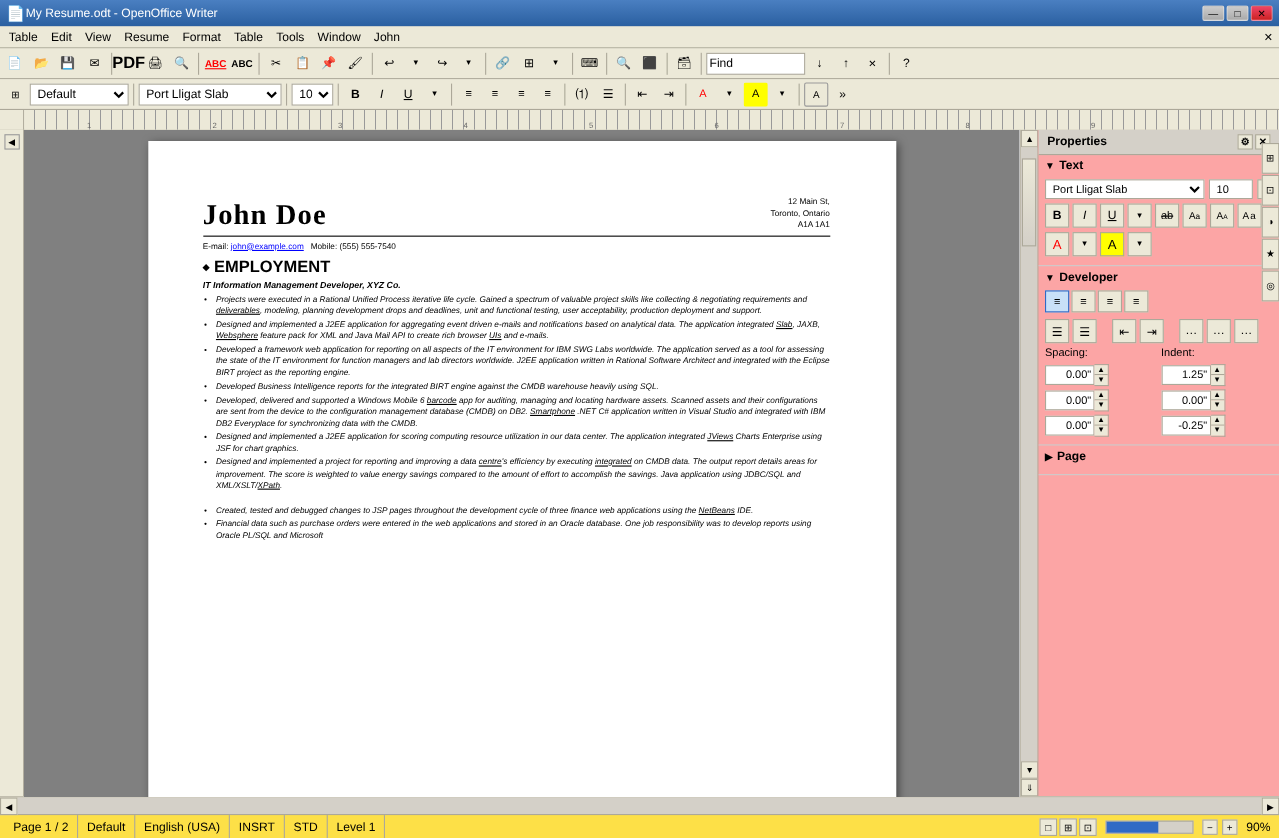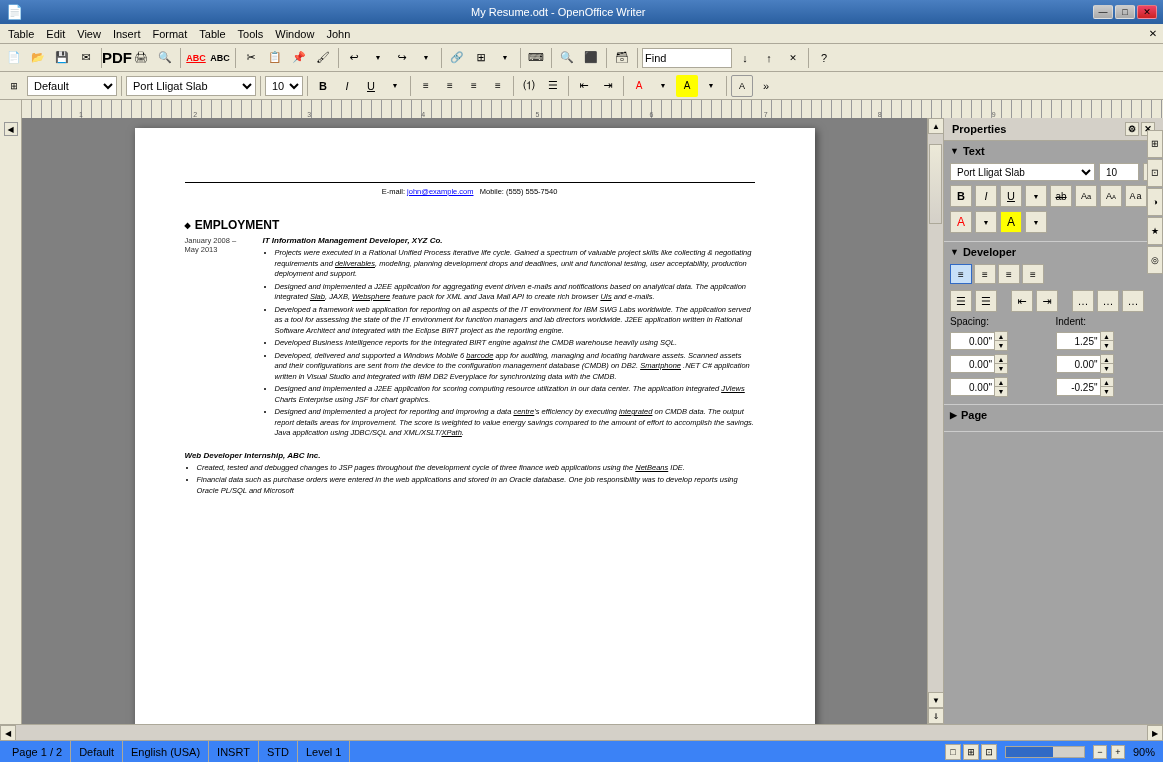--- a/index.html
+++ b/index.html
@@ -10,21 +10,21 @@
       background: linear-gradient(to bottom, #4a7fc1, #2a5fa0);
       color: white;
       height: 24px;
       display: flex;
       align-items: center;
       justify-content: space-between;
       padding: 0 6px;
       font-size: 11px;
     }
     .title-bar-left { display: flex; align-items: center; gap: 4px; }
-    .title-bar-title { flex: 1; text-align: center; font-size: 11px; }
+    .title-bar-title { flex: 1; font-size: 11px; }
     .title-bar-controls { display: flex; gap: 2px; }
     .title-btn {
       width: 20px; height: 14px; border: 1px solid rgba(255,255,255,0.4);
       background: linear-gradient(to bottom, #ccc, #aaa);
       color: #000; font-size: 9px; display: flex; align-items: center;
       justify-content: center; cursor: pointer; border-radius: 2px;
     }
     .title-btn.close { background: linear-gradient(to bottom, #e46, #c22); }
 
     
@@ -135,21 +135,21 @@
       min-height: 880px;
       box-shadow: 2px 2px 8px rgba(0,0,0,0.5);
       padding: 50px 60px 40px 50px;
       position: relative;
       font-size: 8.5px;
     }
 
     
     .properties-panel {
       width: 220px;
-      background: #a3a3a3;
+      background: #fca5a5;
       border-left: 1px solid #aca899;
       overflow-y: auto;
       flex-shrink: 0;
     }
     .prop-header {
       display: flex;
       align-items: center;
       justify-content: space-between;
       padding: 4px 8px;
       background: #d4d0c8;
@@ -203,21 +203,21 @@
     .spin-arrow {
       width: 12px; height: 9px; background: #ece9d8; display: flex;
       align-items: center; justify-content: center; font-size: 7px;
       cursor: pointer; border: none;
     }
     .spin-arrow:first-child { border-bottom: 1px solid #aca899; }
 
     
     .status-bar {
       height: 22px;
-      background: #3b82f6;
+      background: #fde047;
       border-top: 1px solid #aca899;
       display: flex;
       align-items: center;
       font-size: 11px;
       padding: 0 4px;
       justify-content: flex-end;
     }
     .status-item {
       padding: 0 8px;
       border-right: 1px solid #aca899;
@@ -249,26 +249,25 @@
       justify-content: space-between;
       align-items: flex-end;
       margin-bottom: 4px;
     }
     .resume-divider {
       border-top: 1px solid #000;
       margin: 4px 0;
     }
     .resume-contact-line {
       font-size: 7.5px;
-      margin-bottom: 22px;
-      text-align: center;
+      margin-bottom: 6px;
     }
     .resume-contact-line a { color: blue; text-decoration: underline; }
     .section-title {
-      font-size: 12px;
+      font-size: 15px;
       font-weight: bold;
       display: flex;
       align-items: center;
       gap: 4px;
       margin-bottom: 4px;
       text-align: right;
     }
     .section-title::before {
       content: '◆';
       font-size: 8px;
@@ -351,21 +350,21 @@
     <div class="title-btn">—</div>
     <div class="title-btn">□</div>
     <div class="title-btn close">✕</div>
   </div>
 </div>
 
 <div class="menu-bar">
   <div class="menu-item">Table</div>
   <div class="menu-item">Edit</div>
   <div class="menu-item">View</div>
-  <div class="menu-item">Insert</div>
+  <div class="menu-item">Resume</div>
   <div class="menu-item">Format</div>
   <div class="menu-item">Table</div>
   <div class="menu-item">Tools</div>
   <div class="menu-item">Window</div>
   <div class="menu-item">John</div>
   <div style="margin-left:auto; width:16px; height:16px; cursor:pointer; display:flex; align-items:center; justify-content:center; font-size:10px;">✕</div>
 </div>
 
 <div class="toolbar">
   <div class="tb-btn">📄</div>
@@ -469,48 +468,56 @@
 <div style="display:flex; flex-direction:column; height: calc(762px - 24px - 20px - 28px - 28px - 18px - 22px);">
   <div style="display:flex; flex:1; overflow:hidden;">
 
     <div class="left-sidebar">
       <div style="width:14px; height:14px; border:1px solid #999; background:#ece9d8; display:flex; align-items:center; justify-content:center; font-size:8px; cursor:pointer;">◀</div>
     </div>
 
     <div class="doc-area">
       <div class="page">
 
+        <div class="resume-header">
+          <div>
+            <span class="resume-name">John Doe</span>
+          </div>
+          <div class="resume-contact-right">
+            <div>12 Main St,</div>
+            <div>Toronto, Ontario</div>
+            <div>A1A 1A1</div>
+          </div>
+        </div>
         <div class="resume-divider"></div>
         <div class="resume-contact-line">
           E-mail: <a href="#">john@example.com</a>&nbsp;&nbsp;&nbsp;Mobile: (555) 555-7540
         </div>
 
         <div class="section-title">
           <span>EMPLOYMENT</span>
         </div>
 
         <div class="job-row">
-          <div class="date-col">January 2008 –<br>May 2013</div>
           <div class="content-col">
             <div class="job-title">IT Information Management Developer, XYZ Co.</div>
             <ul class="bullet-list">
               <li>Projects were executed in a Rational Unified Process iterative life cycle. Gained a spectrum of valuable project skills like collecting &amp; negotiating requirements and <u>deliverables</u>, modeling, planning development drops and deadlines, unit and functional testing, user acceptability, production deployment and support.</li>
               <li>Designed and implemented a J2EE application for aggregating event driven e-mails and notifications based on analytical data. The application integrated <u>Slab</u>, JAXB, <u>Websphere</u> feature pack for XML and Java Mail API to create rich browser <u>UIs</u> and e-mails.</li>
               <li>Developed a framework web application for reporting on all aspects of the IT environment for IBM SWG Labs worldwide. The application served as a tool for assessing the state of the IT environment for function managers and lab directors worldwide. J2EE application written in Rational Software Architect and integrated with the Eclipse BIRT project as the reporting engine.</li>
               <li>Developed Business Intelligence reports for the integrated BIRT engine against the CMDB warehouse heavily using SQL.</li>
               <li>Developed, delivered and supported a Windows Mobile 6 <u>barcode</u> app for auditing, managing and locating hardware assets. Scanned assets and their configurations are sent from the device to the configuration management database (CMDB) on DB2. <u>Smartphone</u> .NET C# application written in Visual Studio and integrated with IBM DB2 Everyplace for synchronizing data with the CMDB.</li>
               <li>Designed and implemented a J2EE application for scoring computing resource utilization in our data center. The application integrated <u>JViews</u> Charts Enterprise using JSF for chart graphics.</li>
               <li>Designed and implemented a project for reporting and improving a data <u>centre</u>'s efficiency by executing <u>integrated</u> on CMDB data. The output report details areas for improvement. The score is weighted to value energy savings compared to the amount of effort to accomplish the savings. Java application using JDBC/SQL and XML/XSLT/<u>XPath</u>.</li>
             </ul>
           </div>
         </div>
 
         <div class="job-row">
           <div class="content-col">
-            <div class="job-title">Web Developer Internship, ABC Inc.</div>
             <ul class="bullet-list">
               <li>Created, tested and debugged changes to JSP pages throughout the development cycle of three finance web applications using the <u>NetBeans</u> IDE.</li>
               <li>Financial data such as purchase orders were entered in the web applications and stored in an Oracle database. One job responsibility was to develop reports using Oracle PL/SQL and Microsoft</li>
             </ul>
           </div>
         </div>
       </div>
     </div>
 
     <div class="right-scrollbar">

